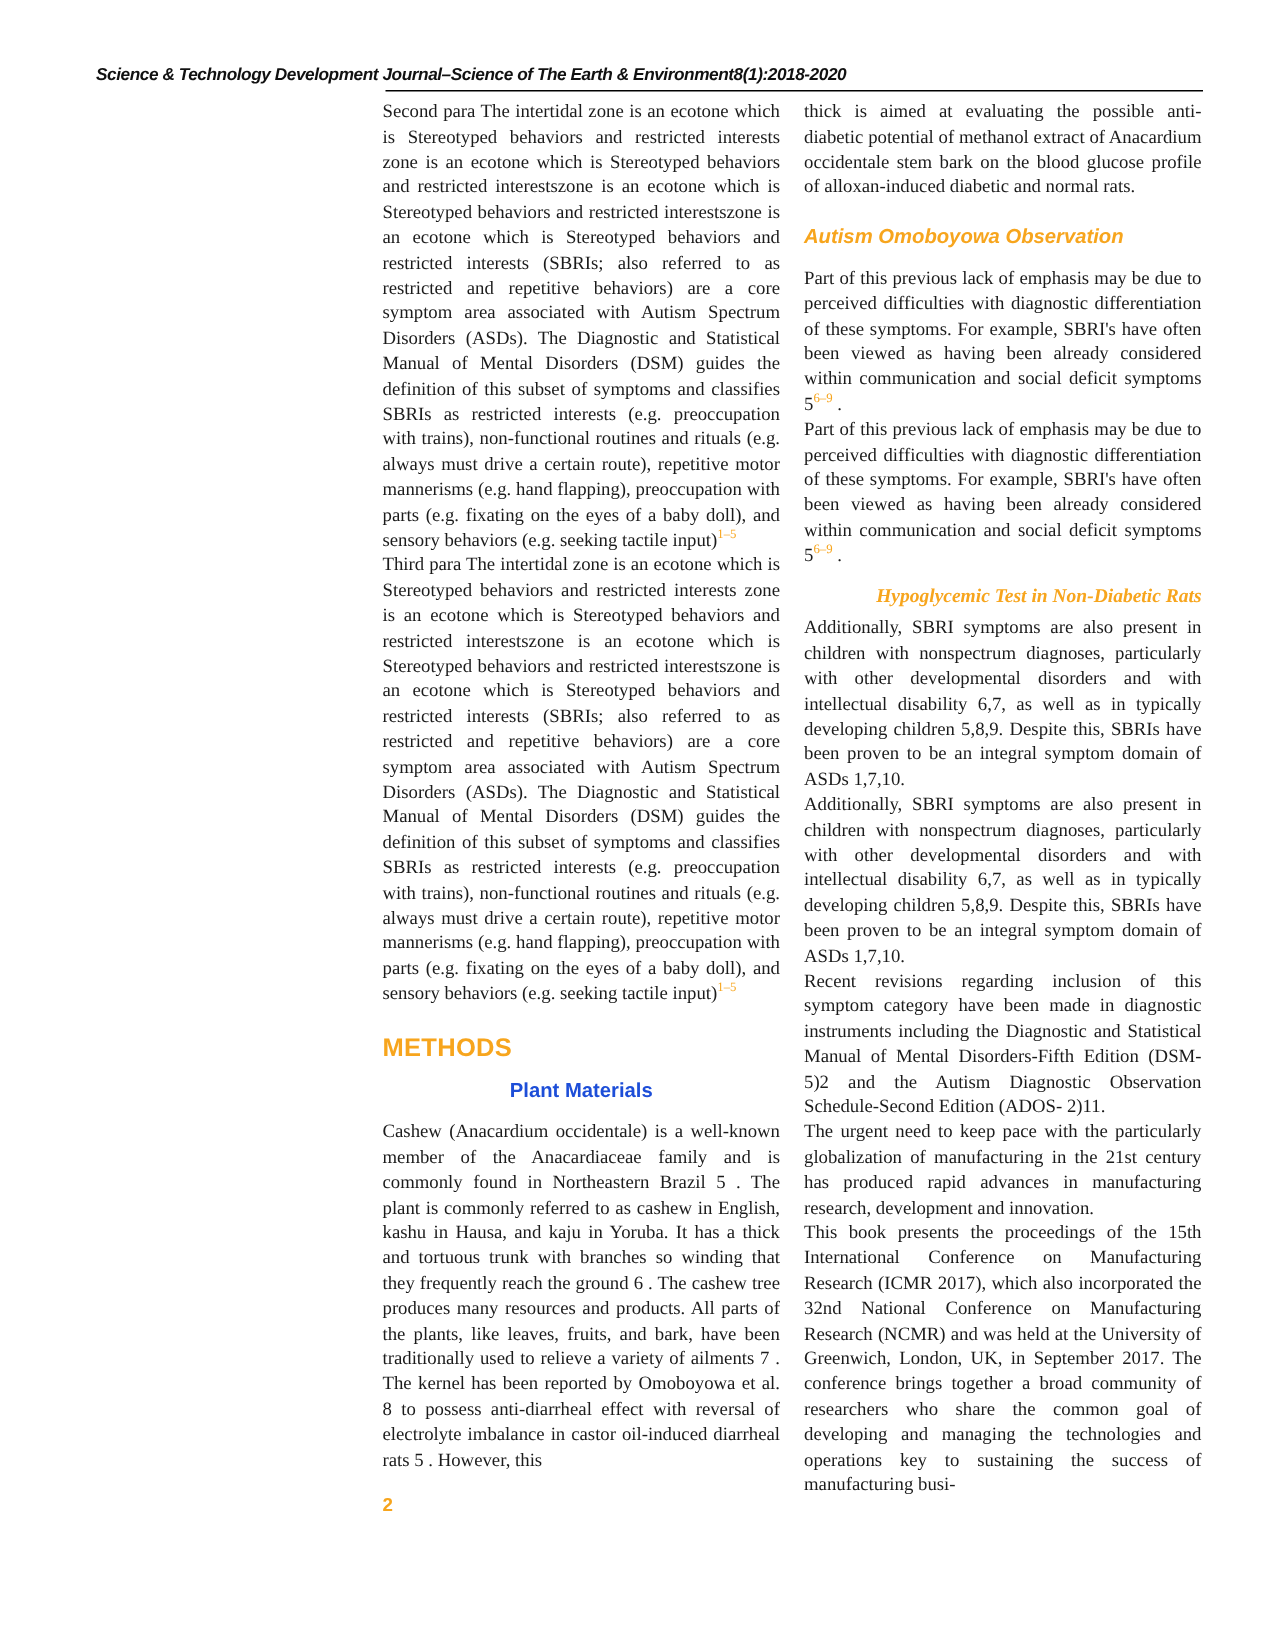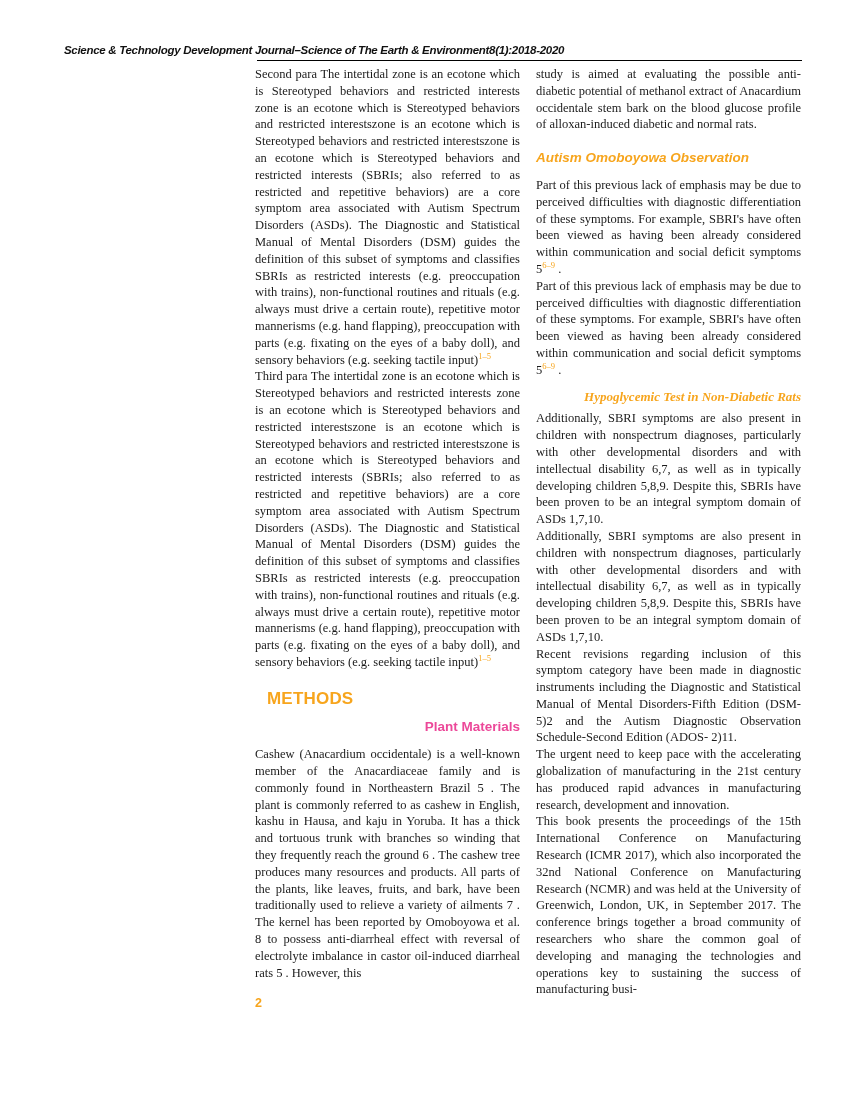--- a/index.html
+++ b/index.html
@@ -47,31 +47,31 @@
     line-height: 16.8px;
     text-align: justify;
     color: #1b1b1b;
   }
   .para { margin: 0; }
   .h-methods {
     font-family: "Liberation Sans", sans-serif;
     font-weight: 700;
     font-size: 17px;
     color: #F7A51D;
-    margin: 20px 0 12px 12px;
+    margin: 20px 0 12px 0;
     text-align: left;
     letter-spacing: 0.2px;
   }
   .h-sub {
     font-family: "Liberation Sans", sans-serif;
     font-weight: 700;
     font-size: 13.5px;
-    color: #ec4899;
+    color: #1d4ed8;
     margin: 0 0 10px 0;
-    text-align: right;
+    text-align: center;
   }
   .h-sub-italic {
     font-family: "Liberation Sans", sans-serif;
     font-weight: 700;
     font-style: italic;
     font-size: 13.5px;
     color: #F7A51D;
     margin: 17px 0 10px 0;
     text-align: left;
   }
@@ -116,37 +116,37 @@
       <p class="para"><span>Third para The intertidal zone is an ecotone which is Stereotyped behaviors and restricted interests zone is an ecotone which is Stereotyped behaviors and restricted interestszone is an ecotone which is Stereotyped behaviors and restricted interestszone is an ecotone which is Stereotyped behaviors and restricted interests (SBRIs; also referred to as restricted and repetitive behaviors) are a core symptom area associated with Autism Spectrum Disorders (ASDs). The Diagnostic and Statistical Manual of Mental Disorders (DSM) guides the definition of this subset of symptoms and classifies SBRIs as restricted interests (e.g. preoccupation with trains), non-functional routines and rituals (e.g. always must drive a certain route), repetitive motor mannerisms (e.g. hand flapping), preoccupation with parts (e.g. fixating on the eyes of a baby doll), and sensory behaviors (e.g. seeking tactile input)</span><sup class="ref">1–5</sup></p>
 
       <h1 class="h-methods">METHODS</h1>
 
       <h2 class="h-sub">Plant Materials</h2>
 
       <p class="para">Cashew (Anacardium occidentale) is a well-known member of the Anacardiaceae family and is commonly found in Northeastern Brazil 5 . The plant is commonly referred to as cashew in English, kashu in Hausa, and kaju in Yoruba. It has a thick and tortuous trunk with branches so winding that they frequently reach the ground 6 . The cashew tree produces many resources and products. All parts of the plants, like leaves, fruits, and bark, have been traditionally used to relieve a variety of ailments 7 . The kernel has been reported by Omoboyowa et al. 8 to possess anti-diarrheal effect with reversal of electrolyte imbalance in castor oil-induced diarrheal rats 5 . However, this</p>
     </div>
 
     <div class="col">
-      <p class="para">study is aimed at evaluating the possible anti-diabetic potential of methanol extract of Anacardium occidentale stem bark on the blood glucose profile of alloxan-induced diabetic and normal rats.</p>
+      <p class="para">thick is aimed at evaluating the possible anti-diabetic potential of methanol extract of Anacardium occidentale stem bark on the blood glucose profile of alloxan-induced diabetic and normal rats.</p>
 
       <h2 class="h-sub-italic">Autism Omoboyowa Observation</h2>
 
       <p class="para"><span>Part of this previous lack of emphasis may be due to perceived difficulties with diagnostic differentiation of these symptoms.  For example, SBRI's have often been viewed as having been already considered within communication and social deficit symptoms 5</span><sup class="ref">6–9</sup><span> .</span></p>
 
       <p class="para"><span>Part of this previous lack of emphasis may be due to perceived difficulties with diagnostic differentiation of these symptoms.  For example, SBRI's have often been viewed as having been already considered within communication and social deficit symptoms 5</span><sup class="ref">6–9</sup><span> .</span></p>
 
       <h3 class="h-serif-italic">Hypoglycemic Test in Non-Diabetic Rats</h3>
 
       <p class="para">Additionally, SBRI symptoms are also present in children with nonspectrum diagnoses, particularly with other developmental disorders and with intellectual disability 6,7, as well as in typically developing children 5,8,9. Despite this, SBRIs have been proven to be an integral symptom domain of ASDs 1,7,10.</p>
 
       <p class="para">Additionally, SBRI symptoms are also present in children with nonspectrum diagnoses, particularly with other developmental disorders and with intellectual disability 6,7, as well as in typically developing children 5,8,9. Despite this, SBRIs have been proven to be an integral symptom domain of ASDs 1,7,10.</p>
 
       <p class="para">Recent revisions regarding inclusion of this symptom category have been made in diagnostic instruments including the Diagnostic and Statistical Manual of Mental Disorders-Fifth Edition (DSM-5)2 and the Autism Diagnostic Observation Schedule-Second Edition (ADOS- 2)11.</p>
 
-      <p class="para">The urgent need to keep pace with the accelerating globalization of manufacturing in the 21st century has produced rapid advances in manufacturing research, development and innovation.</p>
+      <p class="para">The urgent need to keep pace with the particularly globalization of manufacturing in the 21st century has produced rapid advances in manufacturing research, development and innovation.</p>
 
 
       <p class="para">This book presents the proceedings of the 15th International Conference on Manufacturing Research (ICMR 2017), which also incorporated the 32nd National Conference on Manufacturing Research (NCMR) and was held at the University of Greenwich, London, UK, in September 2017.  The conference brings together a broad community of researchers who share the common goal of developing and managing the technologies and operations key to sustaining the success of manufacturing busi-</p>
     </div>
 
   </div>
 
   <div class="page-number">2</div>
 
 </div>

